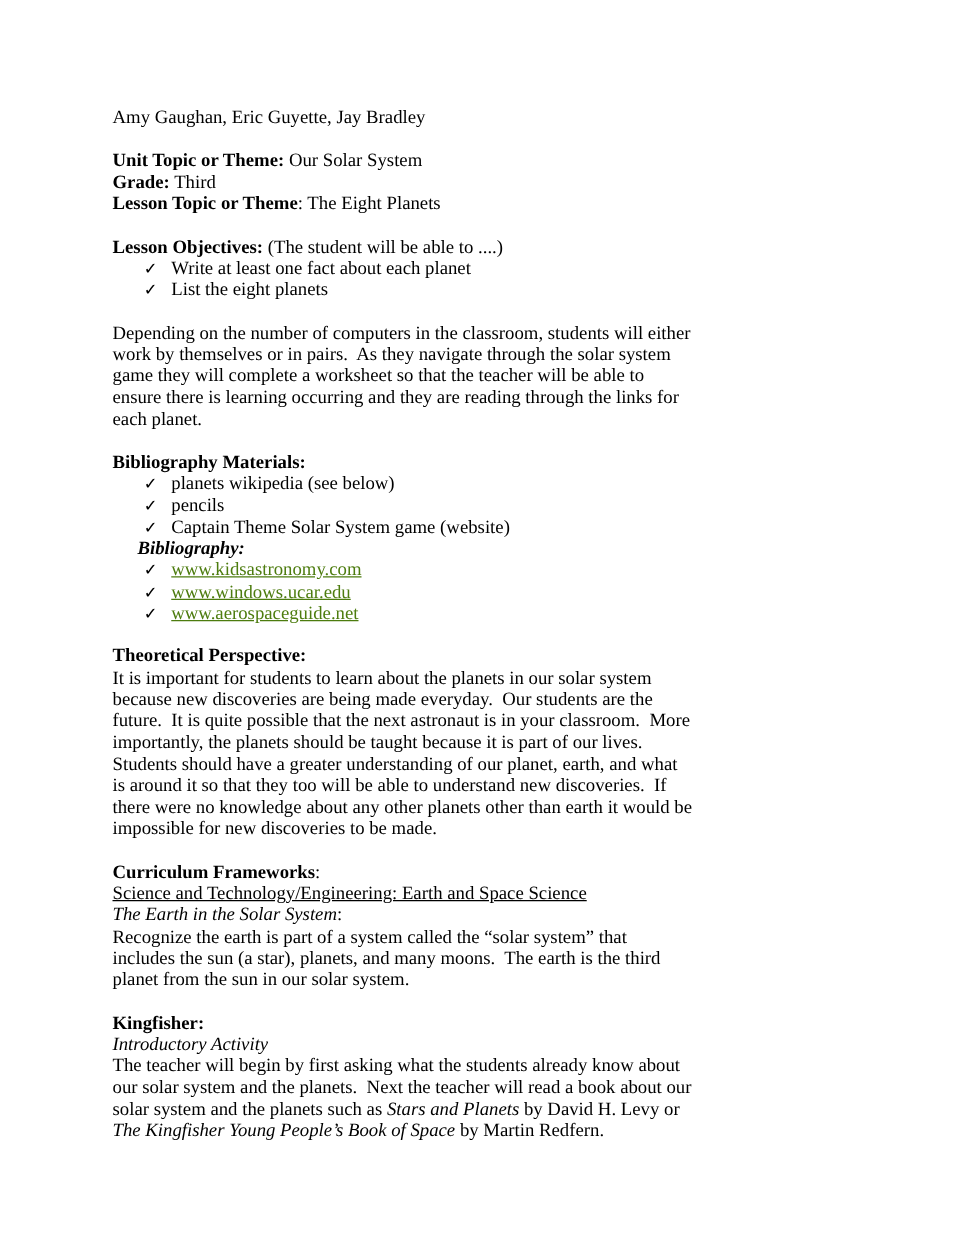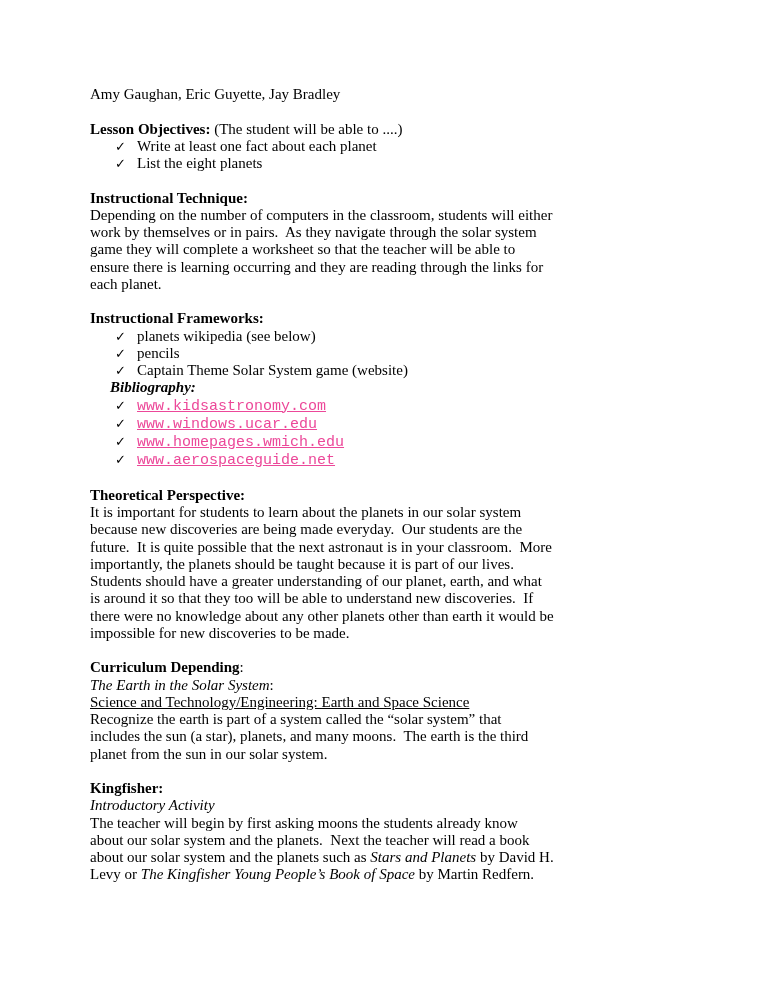--- a/index.html
+++ b/index.html
@@ -25,71 +25,73 @@
   .u { text-decoration: underline; }
   .li { padding-left: 25px; }
   .check {
     display: inline-block;
     width: 22px;
     font-family: "DejaVu Sans", sans-serif;
     font-size: 13px;
   }
   .bib-label { padding-left: 20px; font-weight: bold; }
   a.link {
-    color: #ec4899;
+    color: #4d7c0f;
     text-decoration: underline;
     cursor: pointer;
-    font-family: Liberation Mono, monospace;
   }
 </style>
 </head>
 <body>
 
 <div class="page">
 
   <div class="sec">
     <div class="line">Amy Gaughan, Eric Guyette, Jay Bradley</div>
   </div>
 
+  <div class="sec">
+    <div class="line"><span class="b">Unit Topic or Theme:</span><span> Our Solar System</span></div>
+    <div class="line"><span class="b">Grade:</span><span> Third</span></div>
+    <div class="line"><span class="b">Lesson Topic or Theme</span><span>: The Eight Planets</span></div>
+  </div>
 
   <div class="sec">
     <div class="line"><span class="b">Lesson Objectives:</span><span> (The student will be able to ....)</span></div>
     <div class="li"><span class="check">✓</span><span>Write at least one fact about each planet</span></div>
     <div class="li"><span class="check">✓</span><span>List the eight planets</span></div>
   </div>
 
   <div class="sec">
-    <div class="line b">Instructional Technique:</div>
     <p>Depending on the number of computers in the classroom, students will either work by themselves or in pairs.  As they navigate through the solar system game they will complete a worksheet so that the teacher will be able to ensure there is learning occurring and they are reading through the links for each planet.</p>
   </div>
 
   <div class="sec">
-    <div class="line b">Instructional Frameworks:</div>
+    <div class="line b">Bibliography Materials:</div>
     <div class="li"><span class="check">✓</span><span>planets wikipedia (see below)</span></div>
     <div class="li"><span class="check">✓</span><span>pencils</span></div>
     <div class="li"><span class="check">✓</span><span>Captain Theme Solar System game (website)</span></div>
     <div class="line i bib-label">Bibliography:</div>
     <div class="li"><span class="check">✓</span><a class="link">www.kidsastronomy.com</a></div>
     <div class="li"><span class="check">✓</span><a class="link">www.windows.ucar.edu</a></div>
-    <div class="li"><span class="check">✓</span><a class="link">www.homepages.wmich.edu</a></div>
     <div class="li"><span class="check">✓</span><a class="link">www.aerospaceguide.net</a></div>
   </div>
 
   <div class="sec">
     <div class="line b">Theoretical Perspective:</div>
     <p>It is important for students to learn about the planets in our solar system because new discoveries are being made everyday.  Our students are the future.  It is quite possible that the next astronaut is in your classroom.  More importantly, the planets should be taught because it is part of our lives.  Students should have a greater understanding of our planet, earth, and what is around it so that they too will be able to understand new discoveries.  If there were no knowledge about any other planets other than earth it would be impossible for new discoveries to be made.</p>
   </div>
 
 
   <div class="sec">
-    <div class="line"><span class="b">Curriculum Depending</span><span>:</span></div>
+    <div class="line"><span class="b">Curriculum Frameworks</span><span>:</span></div>
+    <div class="line u">Science and Technology/Engineering: Earth and Space Science</div>
     <div class="line"><span class="i">The Earth in the Solar System</span><span>:</span></div>
-    <div class="line u">Science and Technology/Engineering: Earth and Space Science</div>
     <p>Recognize the earth is part of a system called the “solar system” that includes the sun (a star), planets, and many moons.  The earth is the third planet from the sun in our solar system.</p>
   </div>
 
   <div class="sec">
     <div class="line b">Kingfisher:</div>
     <div class="line i">Introductory Activity</div>
-    <p><span>The teacher will begin by first asking moons the students already know about our solar system and the planets.  Next the teacher will read a book about our solar system and the planets such as </span><span class="i">Stars and Planets</span><span> by David H. Levy or </span><span class="i">The Kingfisher Young People’s Book of Space</span><span> by Martin Redfern.</span></p>
+    <p><span>The teacher will begin by first asking what the students already know about our solar system and the planets.  Next the teacher will read a book about our solar system and the planets such as </span><span class="i">Stars and Planets</span><span> by David H. Levy or </span><span class="i">The Kingfisher Young People’s Book of Space</span><span> by Martin Redfern.</span></p>
   </div>
 
 </div>
 
 </body></html>

